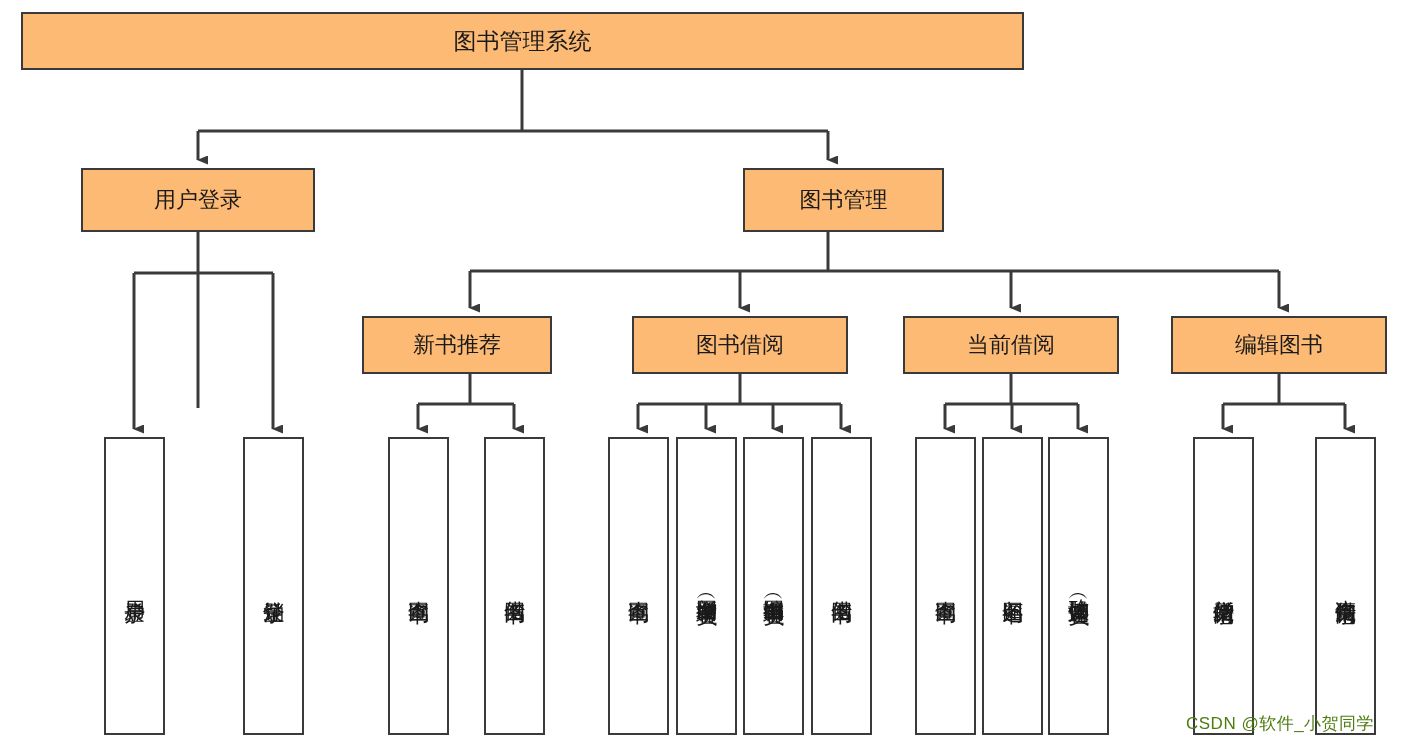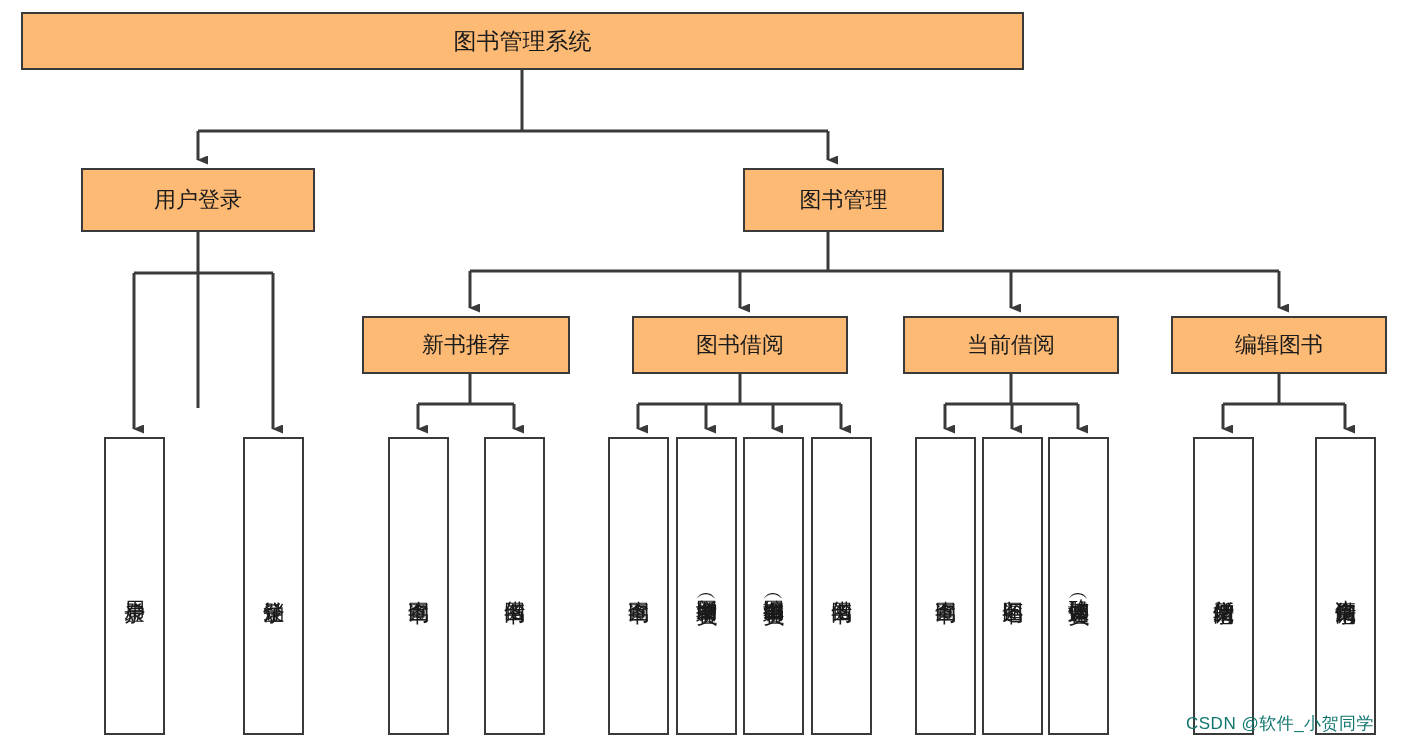--- a/index.html
+++ b/index.html
@@ -13,21 +13,21 @@
   .node.lvl0{font-size:23px;}
   .node.lvl1{font-size:22px;}
   .node.lvl2{font-size:22px;}
   .leaf{position:absolute;box-sizing:border-box;background:#fff;
         border:2px solid #3a3a3a;display:flex;align-items:center;
         justify-content:center;color:#1a1a1a;font-size:21px;overflow:hidden;}
   .leaf .vtext{writing-mode:vertical-rl;text-orientation:upright;
         line-height:1.06;letter-spacing:1px;white-space:nowrap;
         text-align:center;}
   .wm{position:absolute;left:1186px;top:712px;font-size:17px;
-      color:#0f766e;white-space:nowrap;letter-spacing:.5px;}
+      color:#4d7c0f;white-space:nowrap;letter-spacing:.5px;}
 </style>
 </head>
 <body>
 
 <div id="stage">
 
   <svg id="wires" viewBox="0 0 1405 747" xmlns="http://www.w3.org/2000/svg">
     <defs>
       <marker id="arrow" markerWidth="9" markerHeight="11" refX="4.5" refY="10" orient="auto" markerUnits="userSpaceOnUse">
         <path d="M0,0 L9,0 L4.5,11 Z" fill="#3a3a3a"></path>
@@ -81,21 +81,21 @@
     <span>图书管理系统</span>
   </div>
 
   <div class="node lvl1" style="left: 81px; top: 168px; width: 234px; height: 64px;">
     <span>用户登录</span>
   </div>
   <div class="node lvl1" style="left: 711px; top: 168px; width: 201px; height: 64px; margin-left: 32px;">
     <span>图书管理</span>
   </div>
 
-  <div class="node lvl2" style="left: 362px; top: 316px; width: 208px; height: 58px;">
+  <div class="node lvl2" style="left: 362px; top: 316px; width: 190px; height: 58px;">
     <span>新书推荐</span>
   </div>
   <div class="node lvl2" style="left: 632px; top: 316px; width: 216px; height: 58px;">
     <span>图书借阅</span>
   </div>
   <div class="node lvl2" style="left: 903px; top: 316px; width: 216px; height: 58px; text-align: center;">
     <span>当前借阅</span>
   </div>
   <div class="node lvl2" style="left: 1171px; top: 316px; width: 216px; height: 58px;">
     <span>编辑图书</span>

